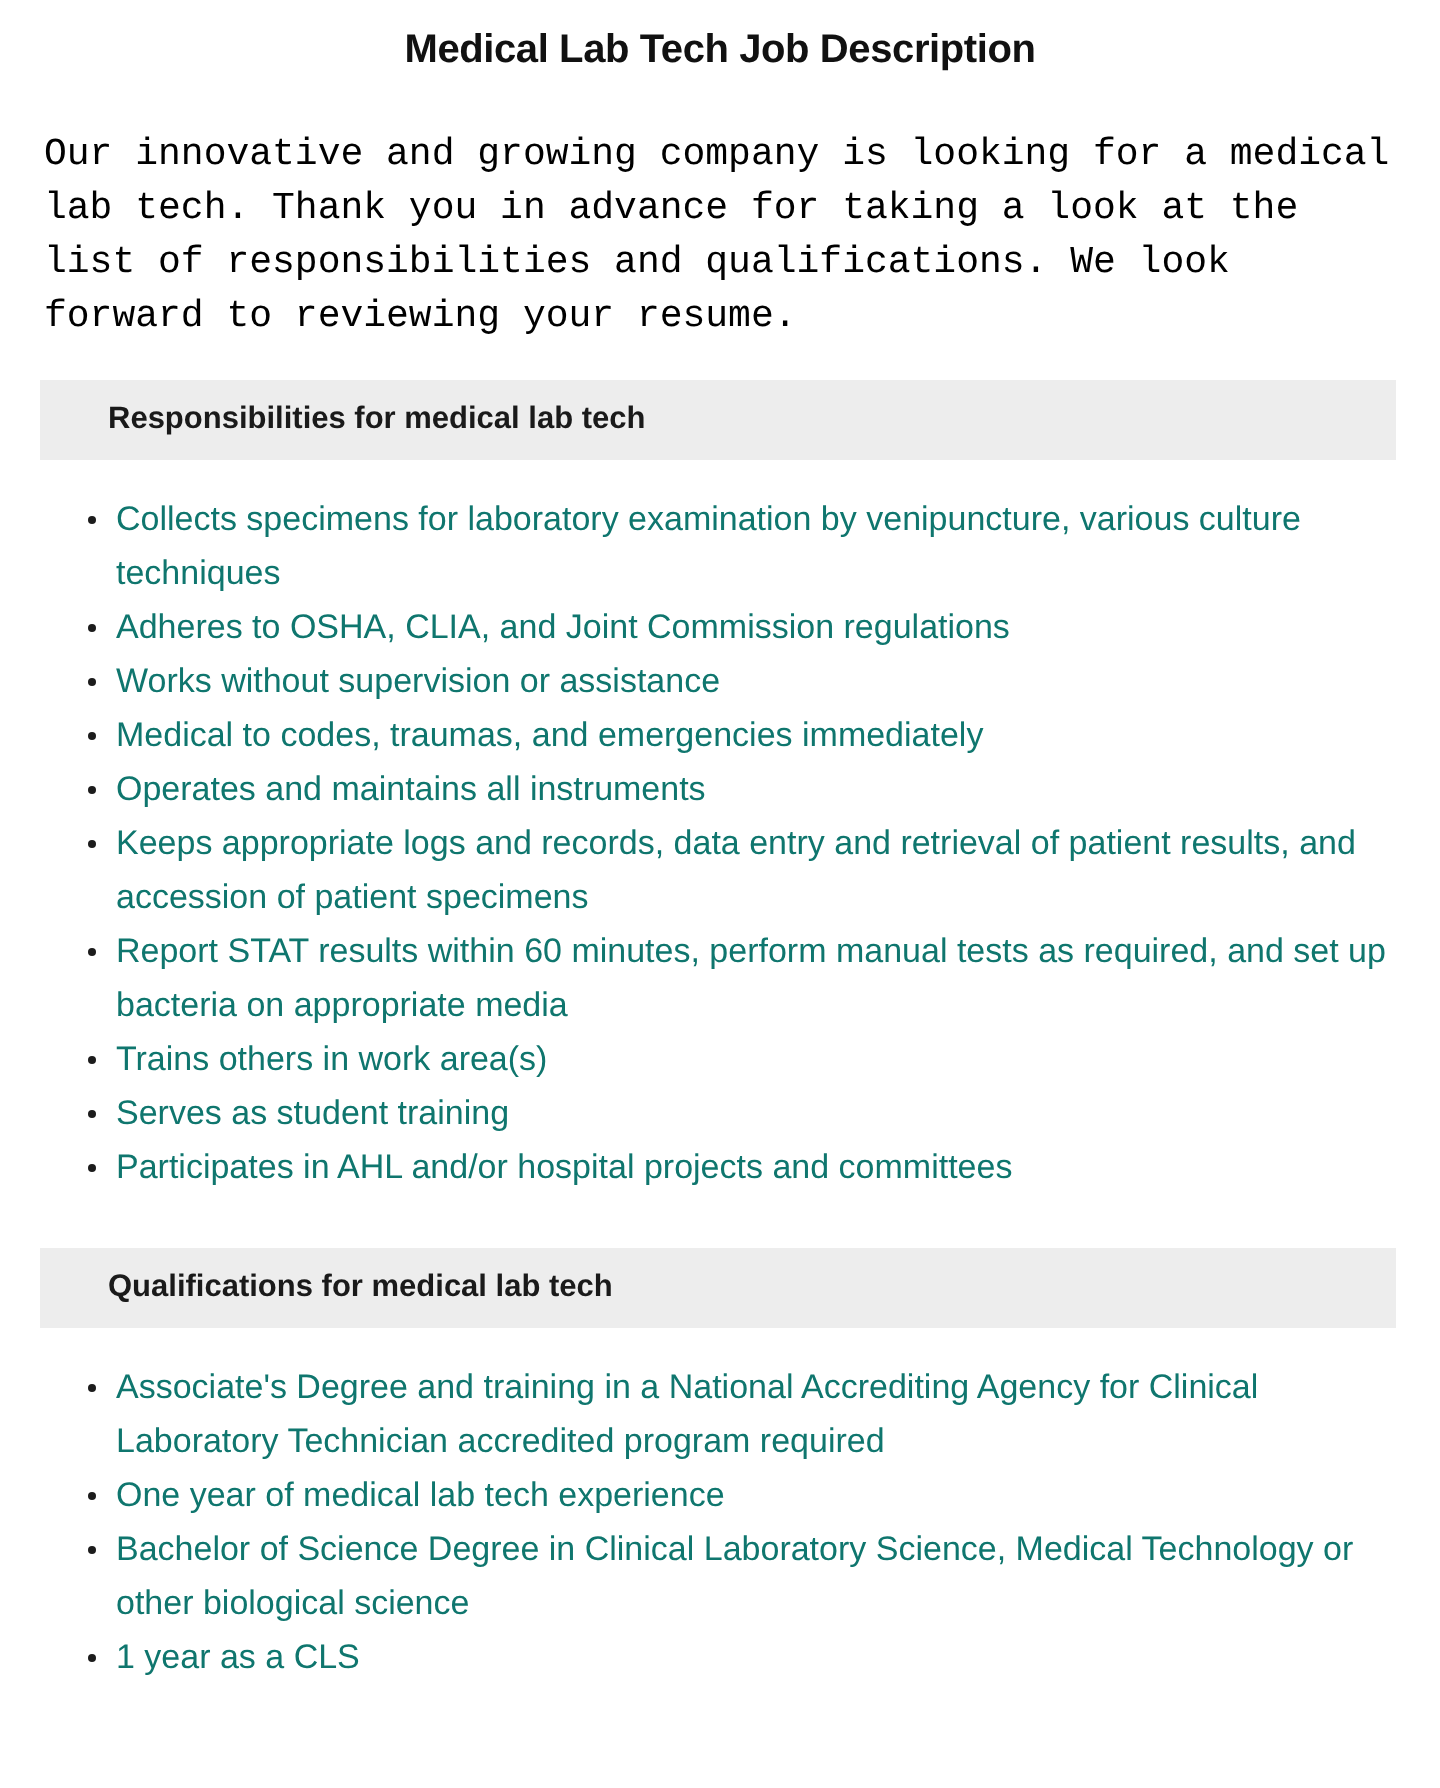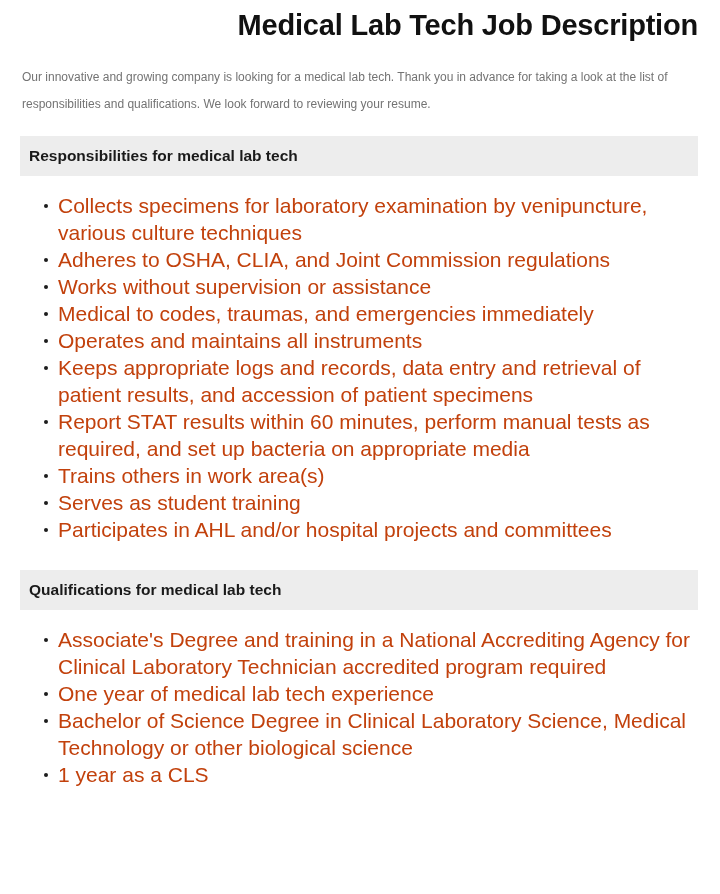--- a/index.html
+++ b/index.html
@@ -18,69 +18,70 @@
 
   .page {
     width: 720px;
     box-sizing: border-box;
     padding: 0;
   }
 
   .doc-title {
     margin: 0;
     padding: 6px 22px 0 22px;
-    font-size: 29px;
+    font-size: 20px;
     line-height: 38px;
     font-weight: 700;
-    text-align: right;
+    text-align: center;
     color: #111111;
     letter-spacing: -0.2px;
   }
 
   .intro {
     margin: 0;
     padding: 20px 24px 0 22px;
-    font-size: 12px;
+    font-size: 19px;
     line-height: 27px;
-    color: #737373;
+    color: #000000;
     max-width: 700px;
+    font-family: Liberation Mono, monospace;
   }
 
   .section {
     margin: 0;
   }
 
   .section-header {
     margin: 18px 22px 0 20px;
     background: #ededed;
     height: 40px;
     display: flex;
     align-items: center;
-    padding: 0 0 0 9px;
+    padding: 0 0 0 34px;
     box-sizing: border-box;
   }
 
   .section-header-text {
     font-size: 15.5px;
     font-weight: 700;
     color: #1a1a1a;
     line-height: 20px;
   }
 
   ul.bullet-list {
     margin: 0;
     padding: 16px 22px 0 58px;
     list-style: none;
   }
 
   ul.bullet-list li {
     position: relative;
-    font-size: 21px;
+    font-size: 17px;
     line-height: 27px;
-    color: #c2410c;
+    color: #0f766e;
     margin: 0 0 0 0;
     padding: 0 0 0 0;
   }
 
   ul.bullet-list li::before {
     content: "";
     position: absolute;
     left: -14px;
     top: 12px;
     width: 4px;

